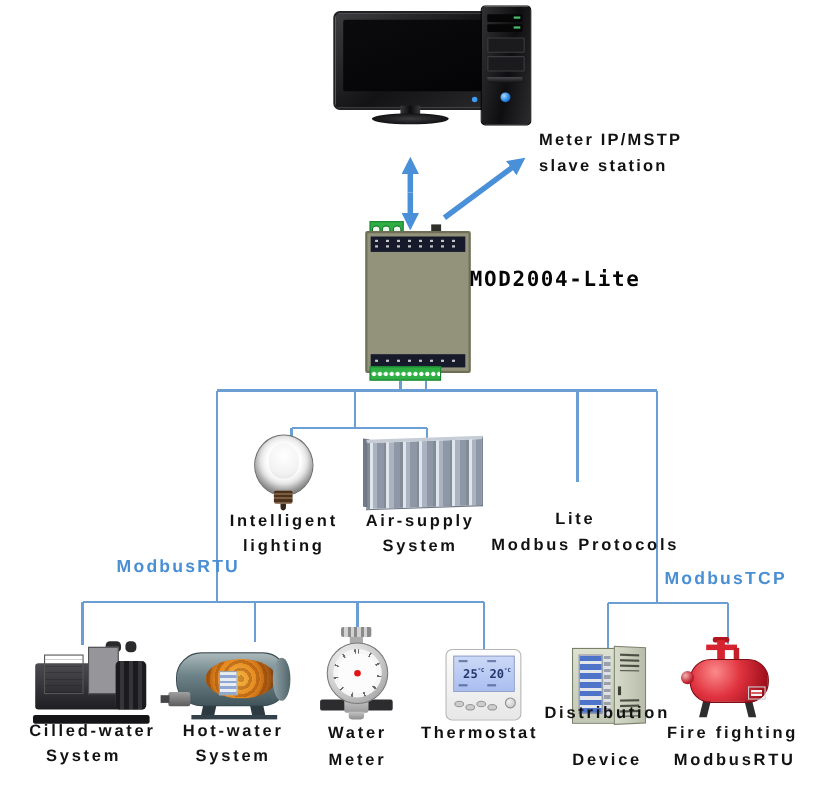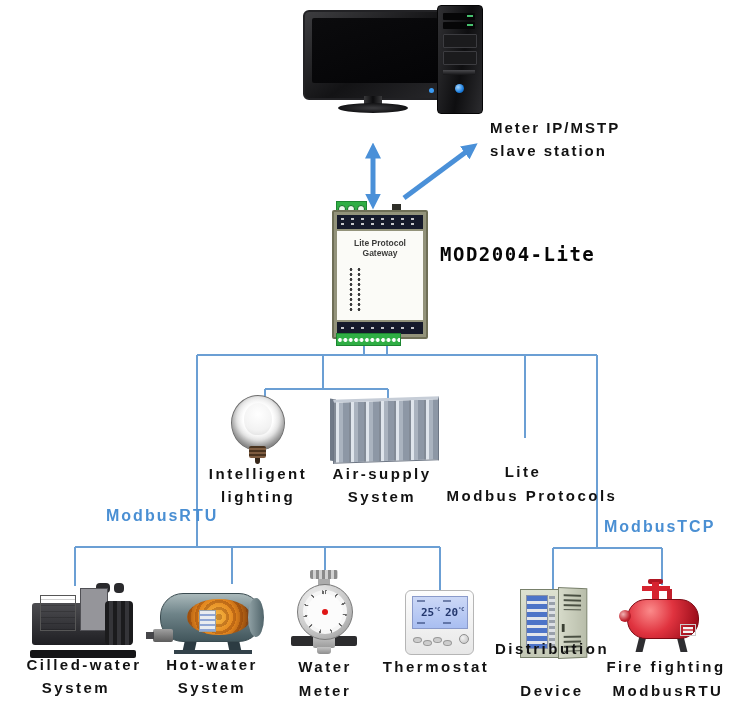--- a/index.html
+++ b/index.html
@@ -6,21 +6,21 @@
   .canvas{position:relative;width:747px;height:716px;background:#ffffff;overflow:hidden;
           font-family:"Liberation Sans",sans-serif;}
 
   
   .blabel{position:absolute;font-weight:bold;font-size:15px;letter-spacing:2.5px;
           color:#121212;white-space:nowrap;}
   .centered{transform:translateX(-50%);}
   .plabel{position:absolute;font-weight:bold;font-size:16px;letter-spacing:2px;
           color:#4a8fd3;white-space:nowrap;}
   .model-label{position:absolute;left:427px;top:243px;font-family:"DejaVu Sans Mono",monospace;
-          font-weight:bold;font-size:19px;letter-spacing:1.5px;color:#060606;white-space:nowrap;padding-left:13px;}
+          font-weight:bold;font-size:19px;letter-spacing:1.5px;color:#060606;white-space:nowrap;}
 
   
   svg.wires{position:absolute;left:0;top:0;pointer-events:none;}
 
   
   .monitor{position:absolute;left:303px;top:10px;width:140px;height:86px;
     background:linear-gradient(145deg,#3d3d40,#131315 55%,#28282b);
     border:2px solid #222225;border-radius:6px;}
   .monitor .screen{position:absolute;left:7px;top:6px;right:7px;bottom:15px;
     background:linear-gradient(160deg,#0b0b0d,#040406);border-radius:2px;}
@@ -238,24 +238,20 @@
       <i></i>
       <i></i>
       <i></i>
     </div>
   <div class="gw-tab"></div>
   <div class="gateway">
     <div class="gw-strip-top">
       <div class="gw-dash" style="top:3px"></div>
       <div class="gw-dash" style="top:8px"></div>
     </div>
-    <div class="gw-face">
-      <div class="gw-face-label">Lite Protocol Gateway</div>
-      <div class="gw-dips"></div>
-    </div>
     <div class="gw-strip-bottom">
       <div class="gw-dash" style="top:5px"></div>
     </div>
   </div>
   <div class="gw-term-bottom"></div>
   <div class="model-label">MOD2004-Lite</div>
 
   <div class="plabel" style="left:106px;top:507px;">ModbusRTU</div>
   <div class="plabel" style="left:604px;top:518px;">ModbusTCP</div>
 

